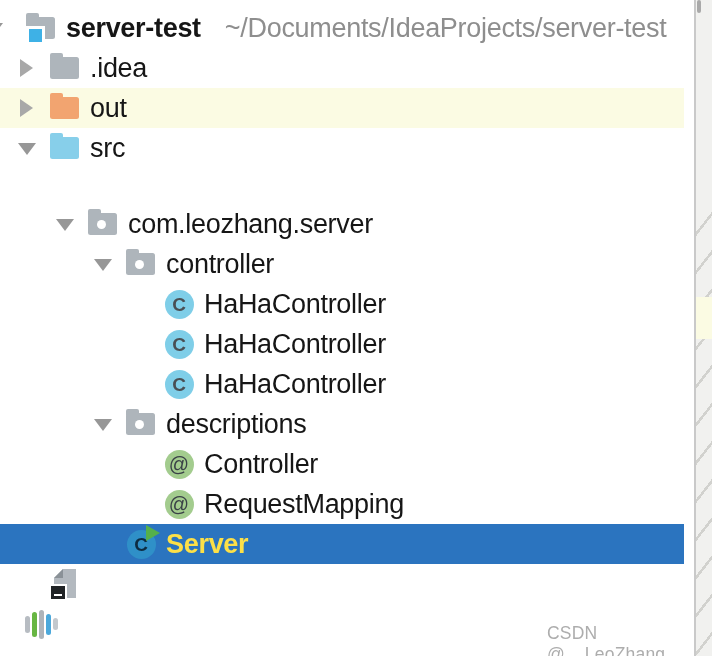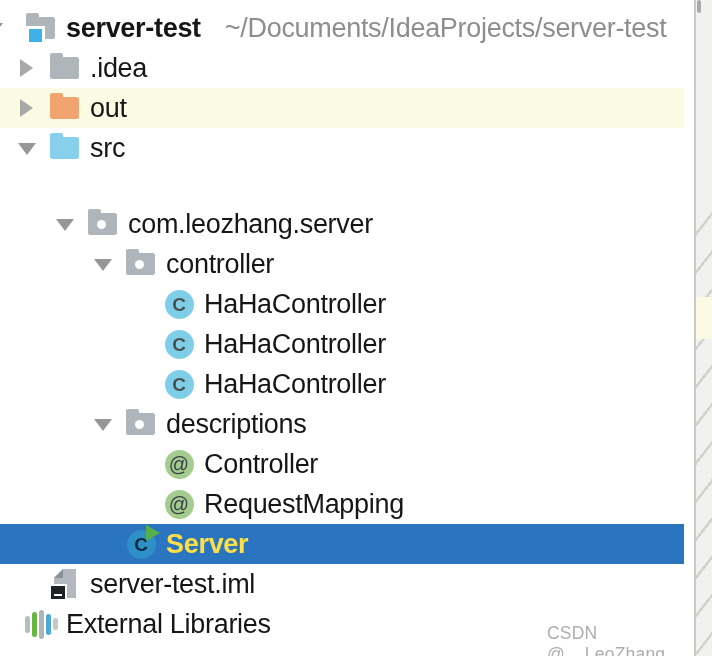--- a/index.html
+++ b/index.html
@@ -217,35 +217,33 @@
       <span class="lbl">Server</span>
     </div>
 
     <div class="row lvl1">
       <span class="tw"></span>
       <span class="ic">
         <span class="page"></span>
           <span class="page-flap"></span>
           <span class="page-badge"></span>
       </span>
-      <span class="lbl">server-test.iml</span>
     </div>
 
     <div class="row lvl0">
       <span class="tw right"></span>
       <span class="ic">
         <span class="bars">
             <span class="b1"></span>
             <span class="b2"></span>
             <span class="b3"></span>
             <span class="b4"></span>
             <span class="b5"></span>
           </span>
       </span>
-      <span class="lbl">External Libraries</span>
     </div>
 
 
   </div>
 
   <div class="strip">
     <div class="strip-dashes"></div>
     <div class="strip-yellow"></div>
     <div class="strip-thumb"></div>
   </div>

